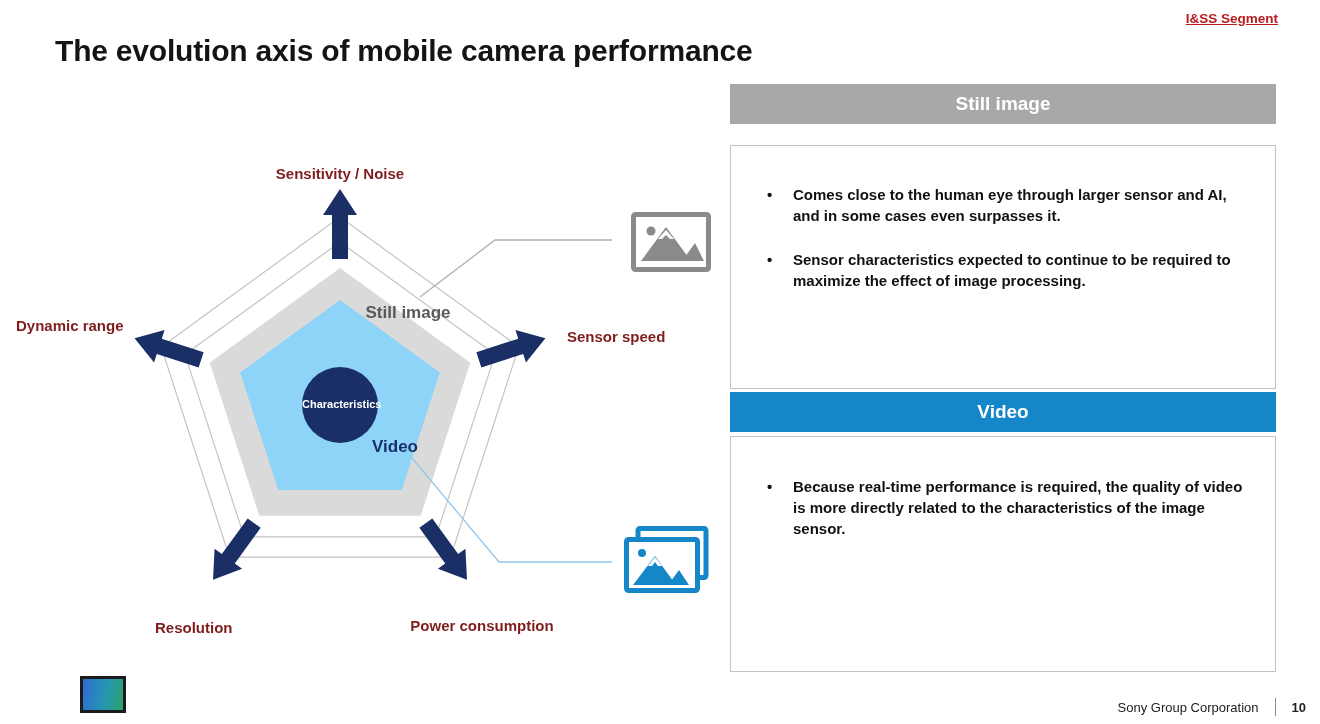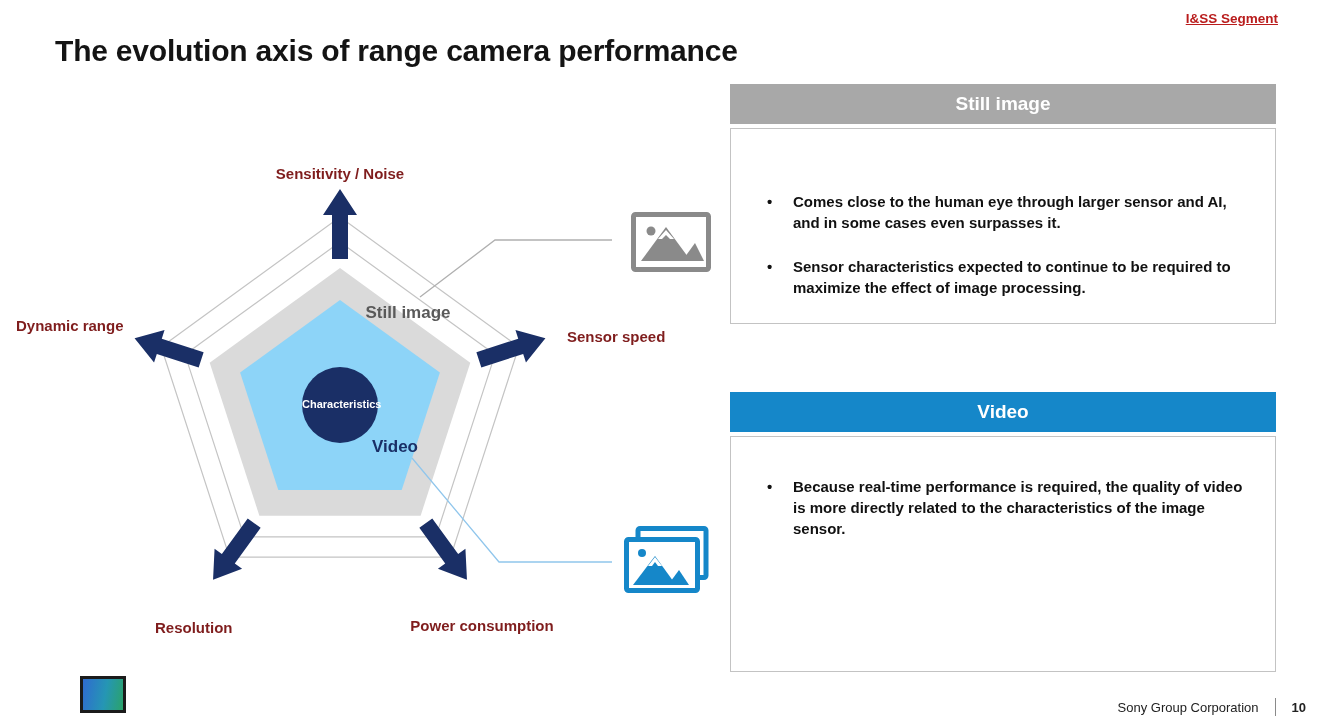--- a/index.html
+++ b/index.html
@@ -19,42 +19,42 @@
   .lbl-br{top:617px;left:402px;width:160px;text-align:center;}
   .still-label{top:303px;left:360px;width:96px;text-align:center;font-size:17px;font-weight:700;color:#595959;}
   .video-label{top:437px;left:355px;width:80px;text-align:center;font-size:17px;font-weight:700;color:#1a2f66;}
   .center-label{top:398px;left:302px;width:76px;text-align:center;font-size:11px;font-weight:700;color:#ffffff;line-height:13px;}
   
   .panel-header{left:730px;width:546px;height:40px;line-height:40px;text-align:center;
     color:#ffffff;font-size:19px;font-weight:700;}
   .ph-still{top:84px;background:#a8a8a8;}
   .ph-video{top:392px;background:#1587c9;}
   .panel-body{left:730px;width:546px;background:#ffffff;border:1px solid #c3c3c3;box-sizing:border-box;}
-  .pb-still{top:128px;height:196px;padding-top:62px;}
+  .pb-still{top:145px;height:244px;padding-top:38px;}
   .pb-video{top:436px;height:236px;padding-top:39px;}
   .panel-body ul{list-style:none;margin:0;padding:0;}
   .panel-body li{position:relative;padding-left:62px;padding-right:22px;margin-bottom:23px;
     font-size:15px;font-weight:700;line-height:21px;color:#111111;}
   .panel-body li::before{content:"\2022";position:absolute;left:36px;top:0;}
   
   .sensor-chip{top:676px;left:80px;width:46px;height:37px;border:3px solid #1b1b1b;box-sizing:border-box;
     background:linear-gradient(100deg,#2f6bd0 0%,#2596b4 55%,#2ba369 100%);}
   .note-text{top:676px;left:140px;width:432px;text-align:center;font-size:15px;font-weight:700;line-height:21px;color:#141414;}
   
   .footer{right:14px;bottom:8px;display:flex;align-items:center;gap:16px;font-size:13px;color:#222222;}
   .footer .divider{width:1px;height:18px;background:#8a8a8a;}
   .footer .page-num{font-weight:600;}
 </style>
 </head>
 <body>
 
 <div class="slide">
 
   <div class="abs segment-label">I&amp;SS Segment</div>
-  <div class="abs slide-title">The evolution axis of range camera performance</div>
+  <div class="abs slide-title">The evolution axis of mobile camera performance</div>
 
   <svg class="abs" style="top:0;left:0;" width="1320" height="724" viewBox="0 0 1320 724">
 
     <polygon points="340,217 518.8,346.9 450.5,557.1 229.5,557.1 161.2,346.9" fill="none" stroke="#c4c4c4" stroke-width="1.2"></polygon>
     <polygon points="340,242 495,354.6 435.8,536.9 244.2,536.9 185,354.6" fill="none" stroke="#c4c4c4" stroke-width="1.2"></polygon>
 
     <polygon points="340,268 470.3,362.7 420.6,515.8 259.4,515.8 209.7,362.7" fill="#dadada"></polygon>
     <polygon points="340,300 439.9,372.6 401.7,490 278.3,490 240.1,372.6" fill="#8dd4f8"></polygon>
 
     <polyline points="420,297 495,240 612,240" fill="none" stroke="#b0b0b0" stroke-width="1.3"></polyline>

